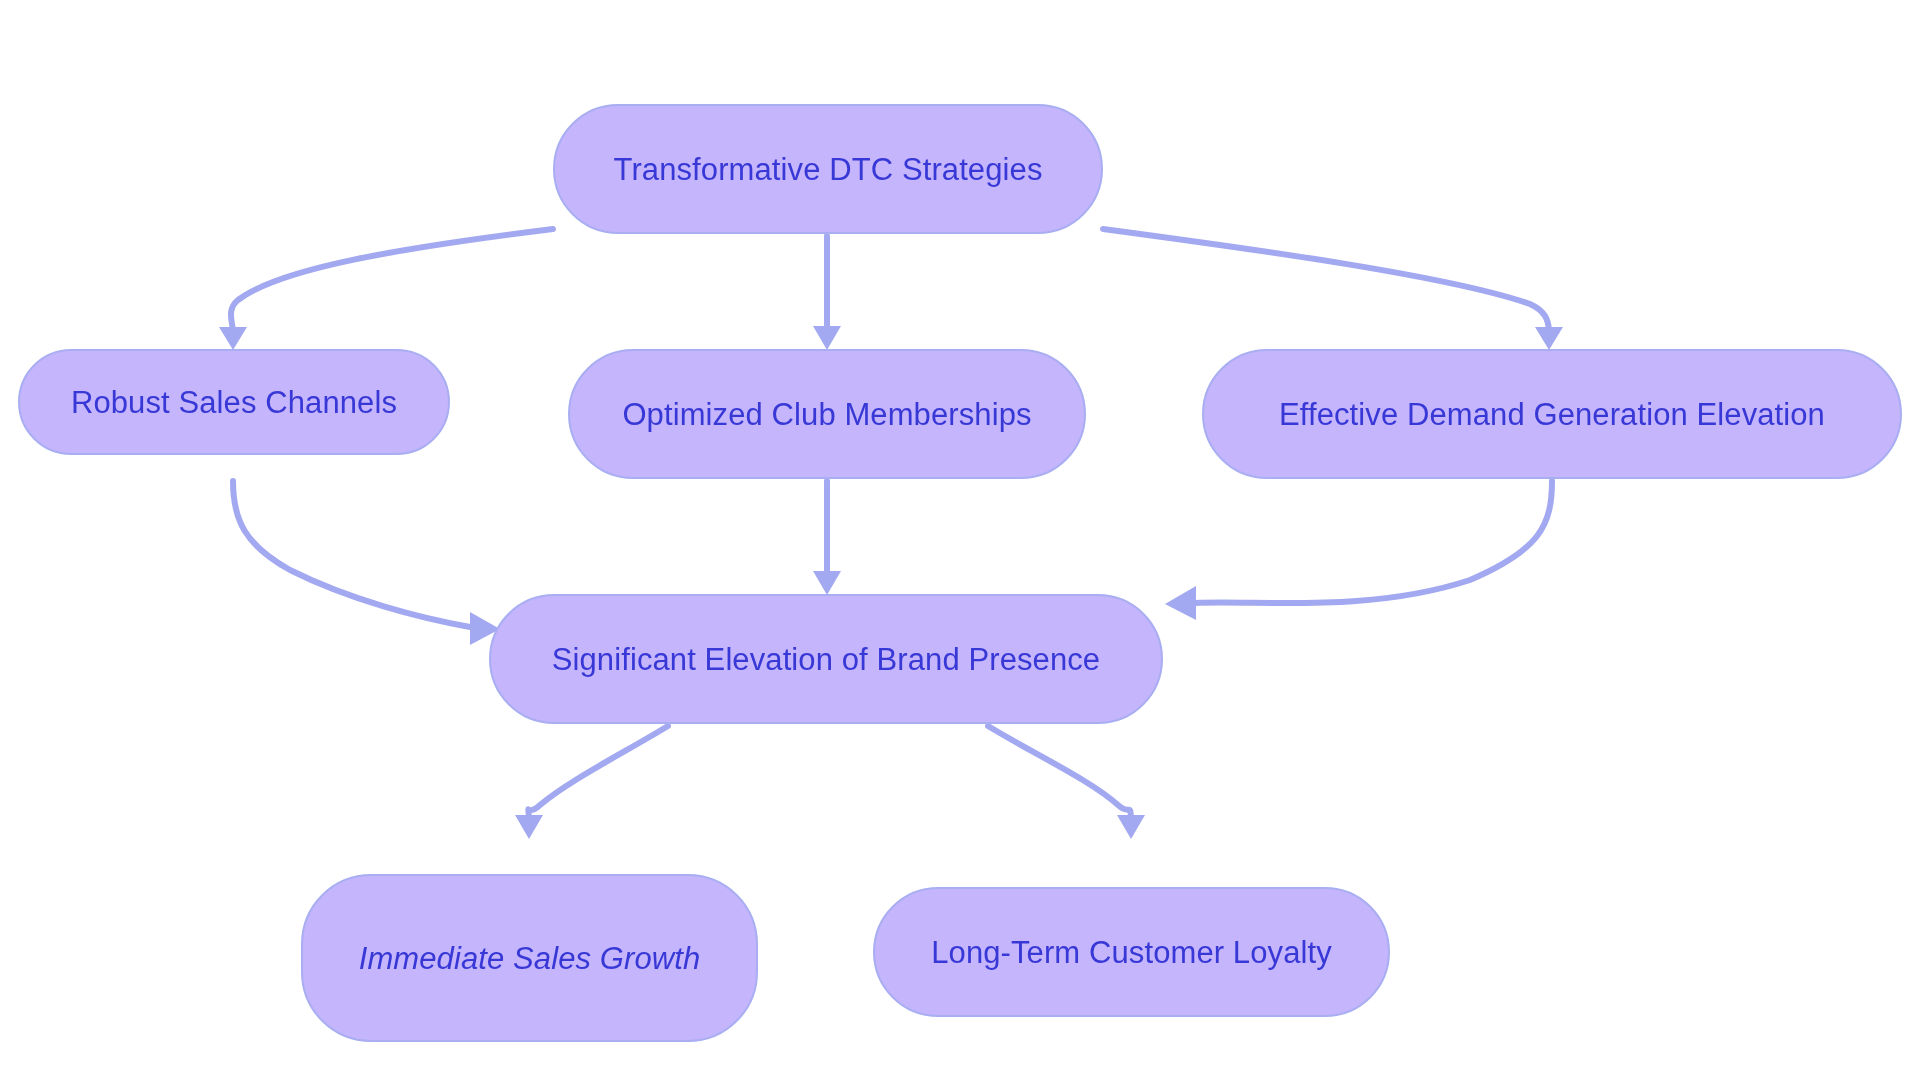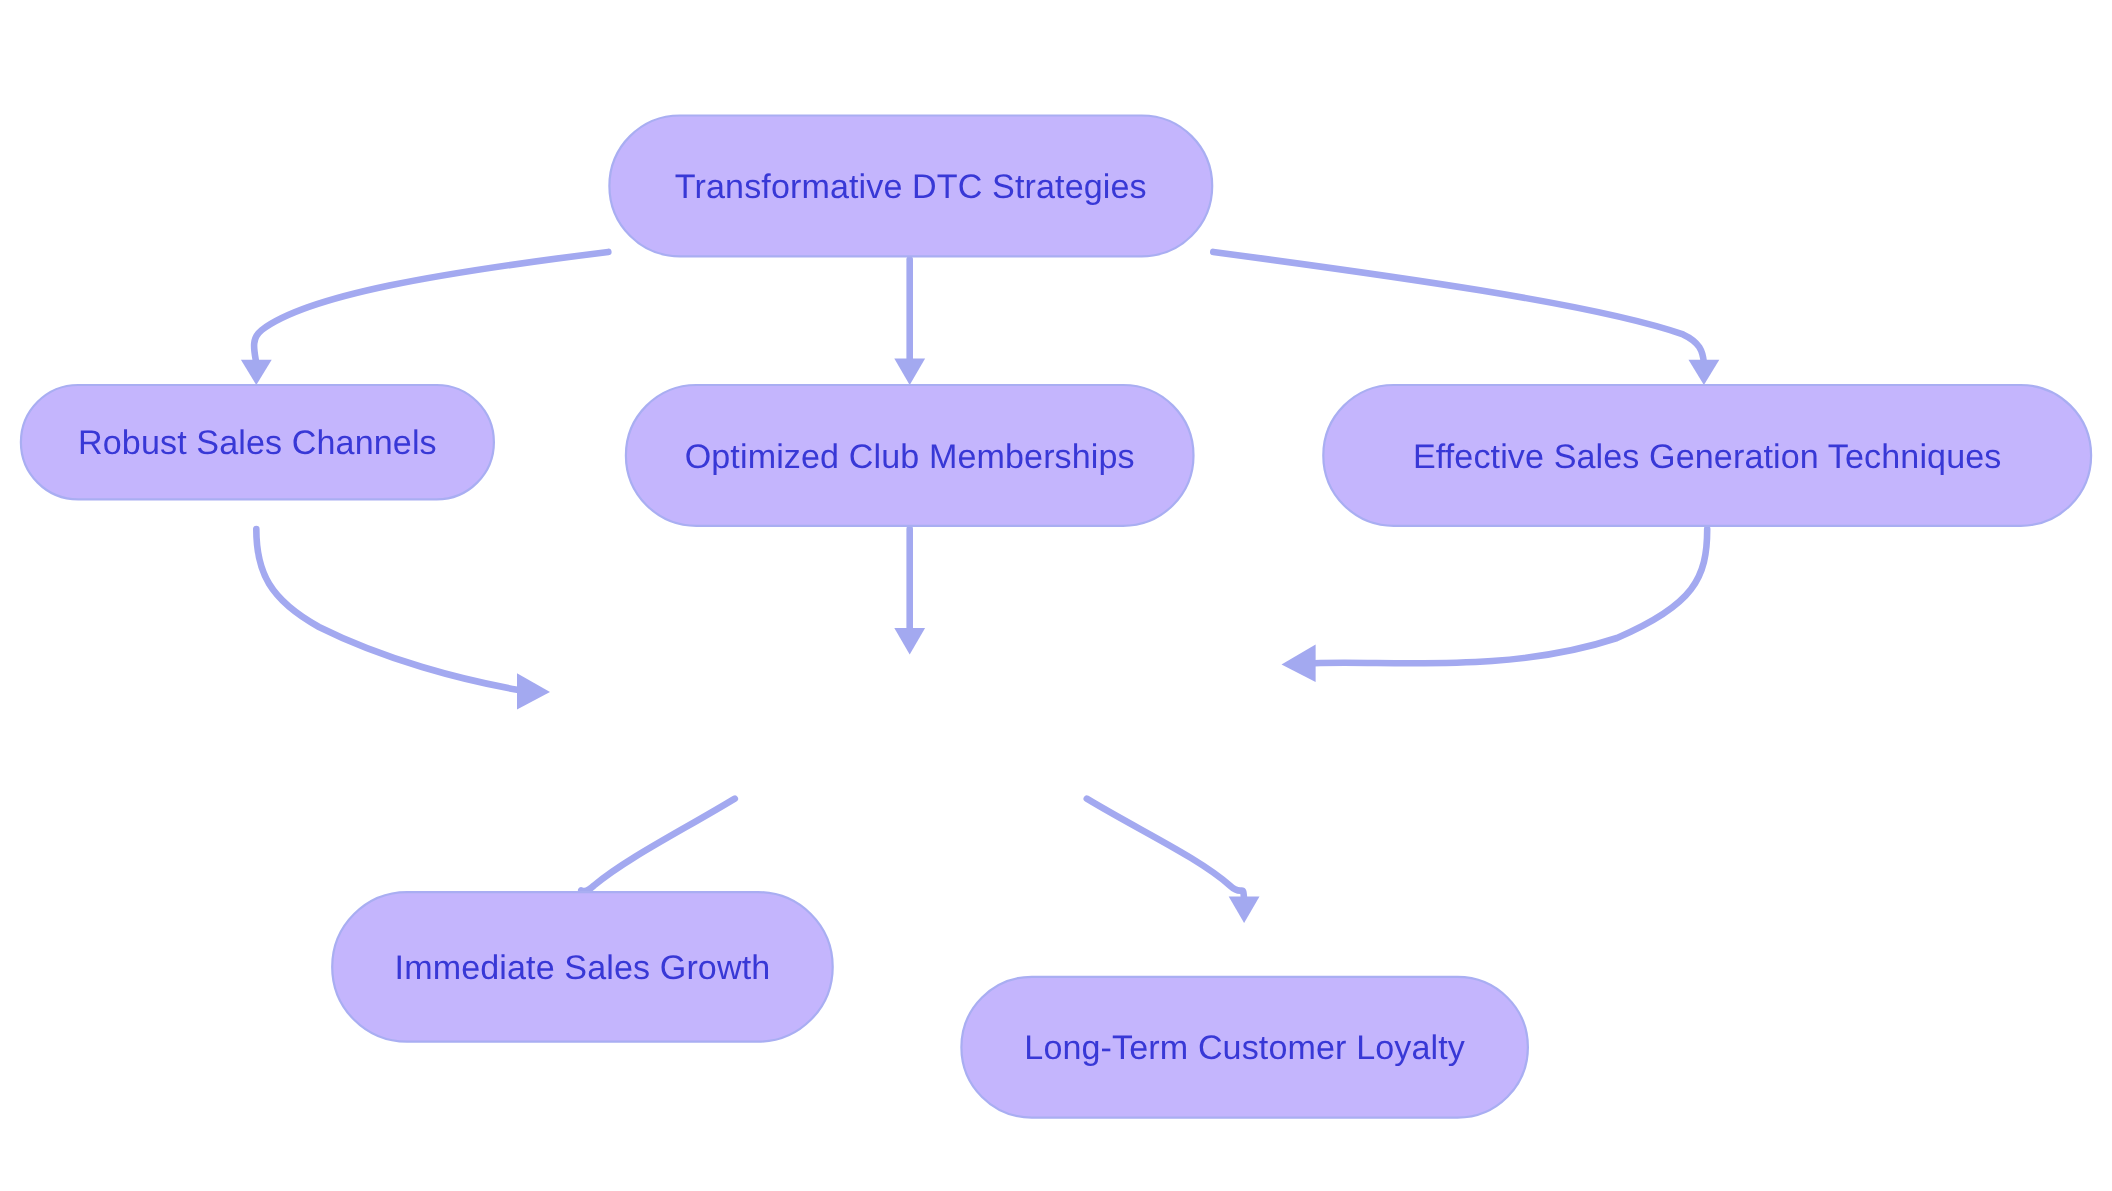--- a/index.html
+++ b/index.html
@@ -100,25 +100,28 @@
 
   <div class="node" style="left:18px; top:349px; width:432px; height:106px;">
     <span class="node-label">Robust Sales Channels</span>
   </div>
 
   <div class="node" style="left:568px; top:349px; width:518px; height:130px;align-items:center;">
     <span class="node-label">Optimized Club Memberships</span>
   </div>
 
   <div class="node" style="left:1202px; top:349px; width:700px; height:130px;">
-    <span class="node-label">Effective Sales Generation Techniques</span>
+    <span class="node-label">Effective Demand Generation Elevation</span>
   </div>
 
+  <div class="node" style="left:489px; top:594px; width:674px; height:130px;">
+    <span class="node-label">Significant Elevation of Brand Presence</span>
+  </div>
 
-  <div class="node" style="left:301px; top:810px; width:457px; height:138px;">
+  <div class="node" style="left:301px; top:874px; width:457px; height:168px;font-style:italic;">
     <span class="node-label">Immediate Sales Growth</span>
   </div>
 
   <div class="node" style="left:873px; top:839px; width:517px; height:130px;margin-top:48px;">
     <span class="node-label">Long-Term Customer Loyalty</span>
   </div>
 
 </div>
 
 </body></html>

